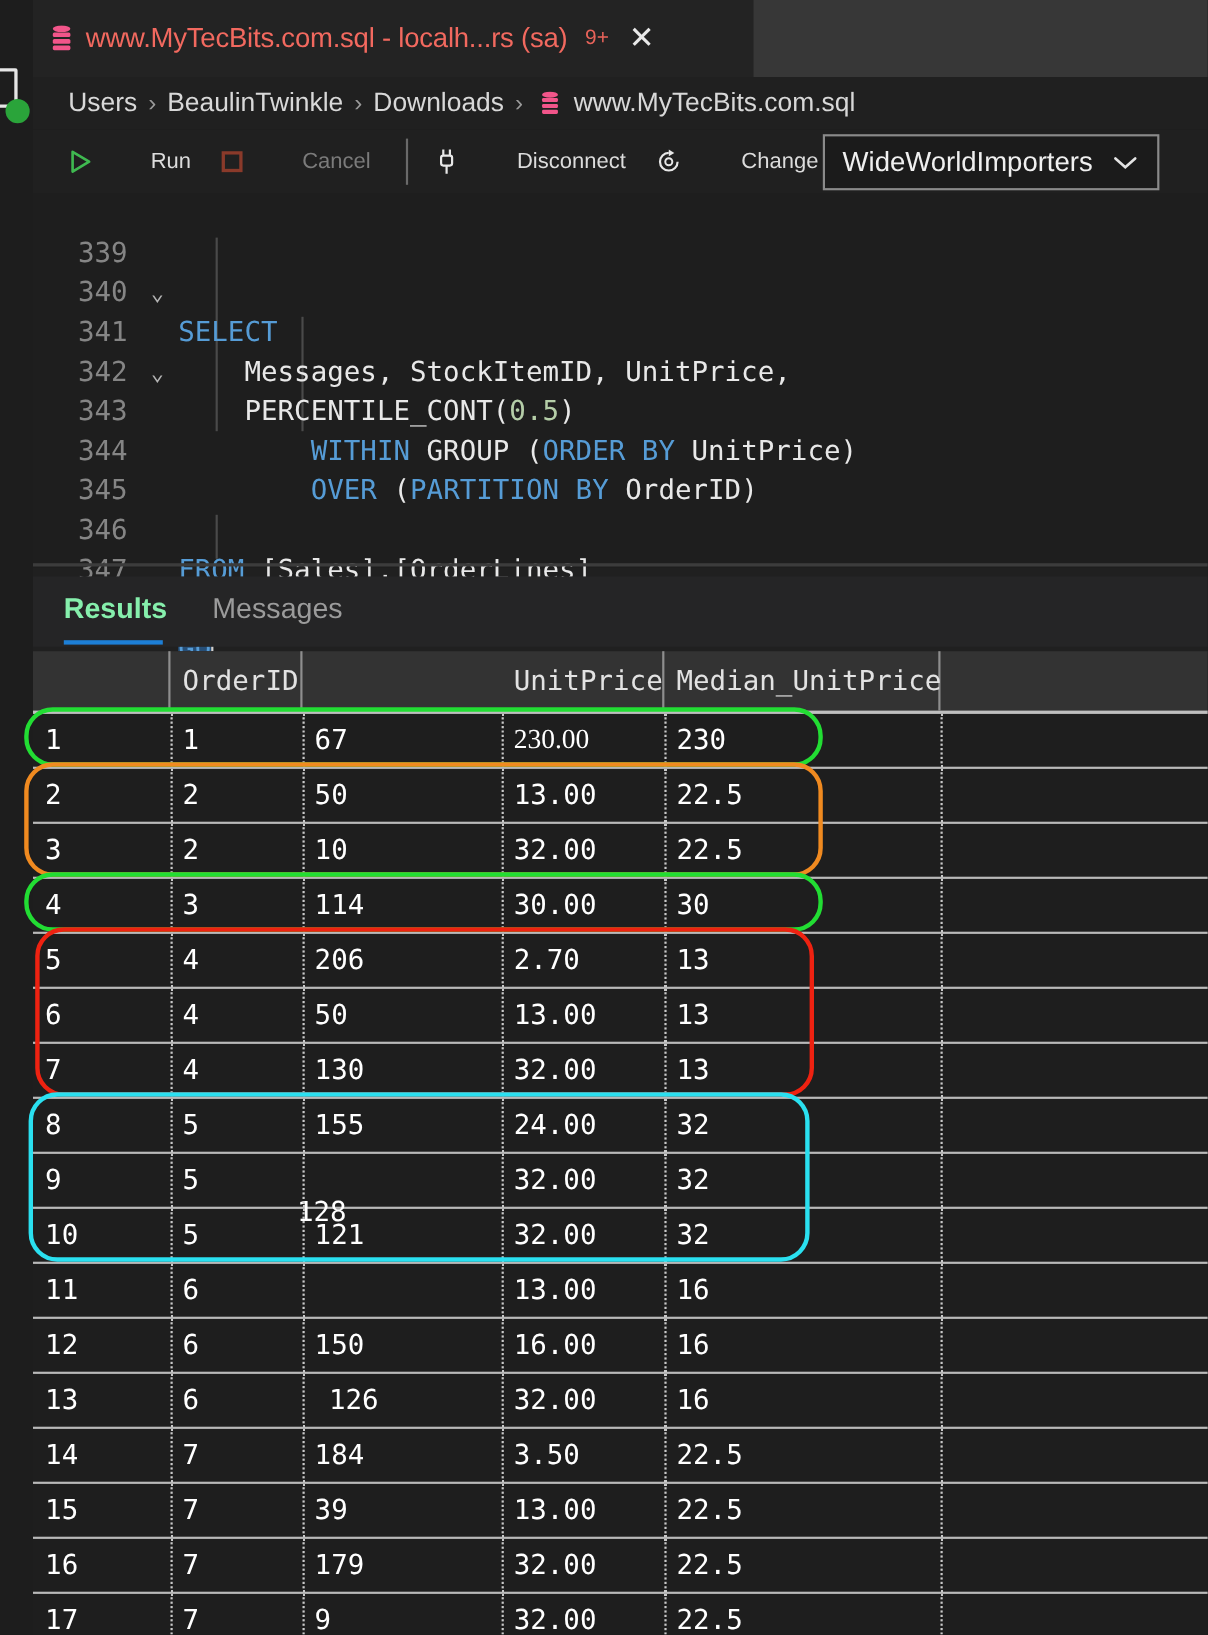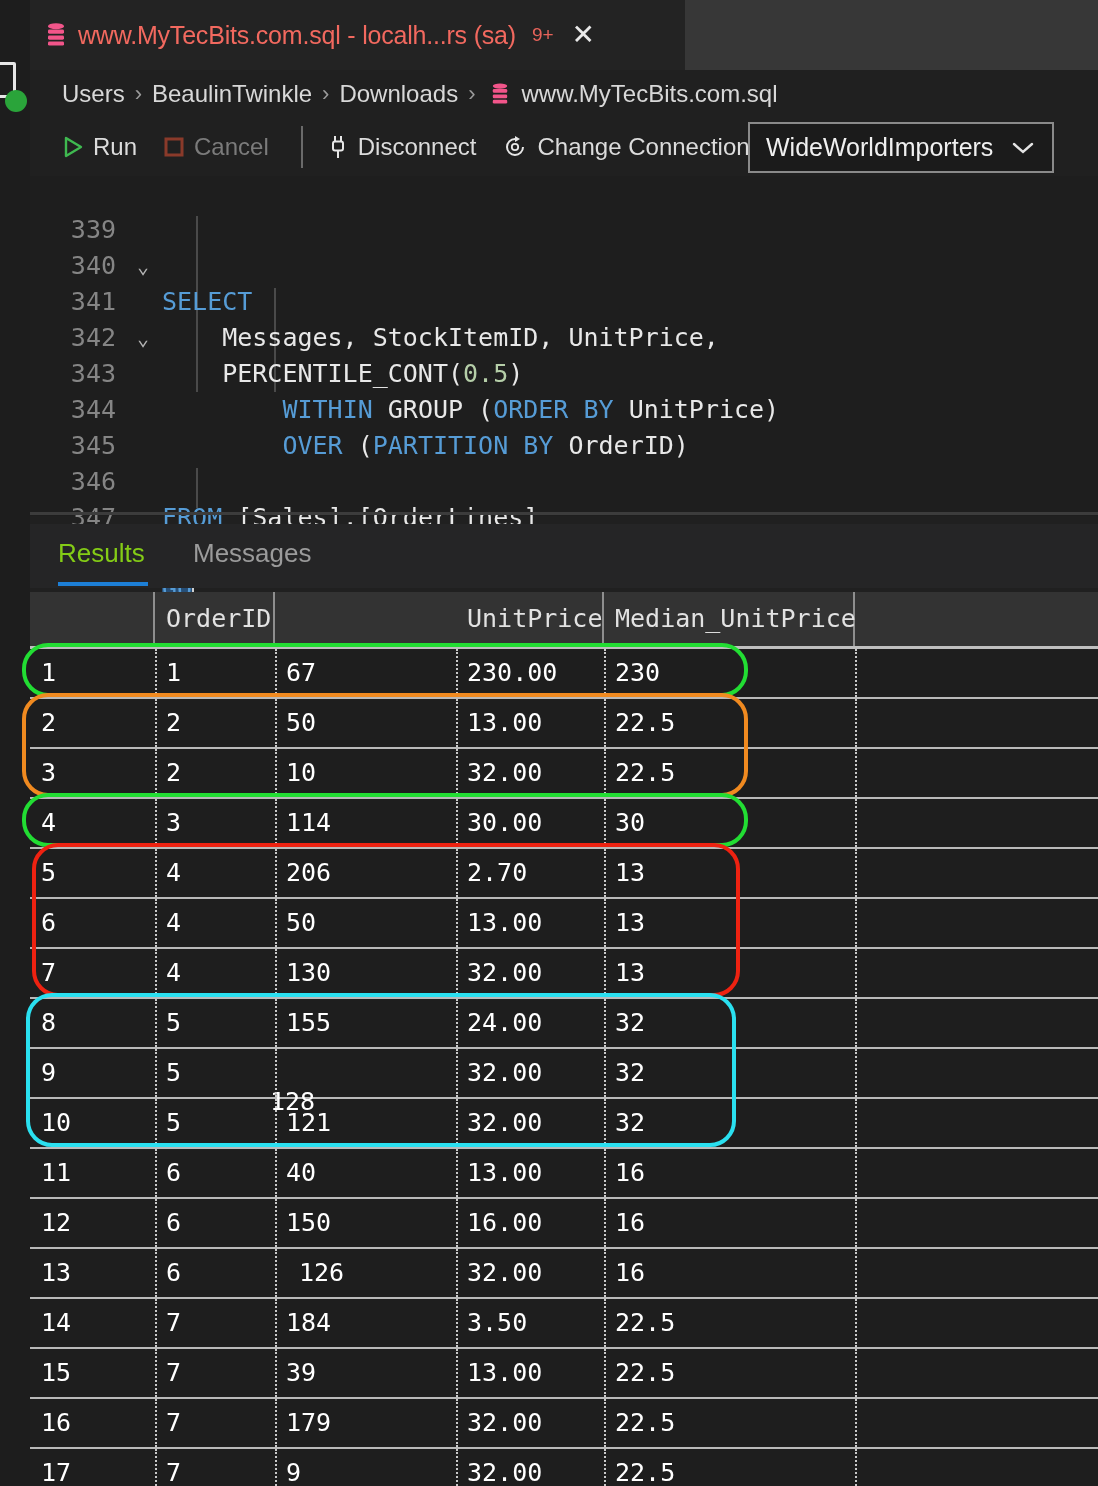--- a/index.html
+++ b/index.html
@@ -30,21 +30,21 @@
           display:flex;align-items:center;padding-left:32px;box-sizing:border-box;gap:10px;
           background:#202020;}
   .crumb{color:#d8d8d8;font-size:24px;white-space:nowrap;}
   .crumb-sep{color:#9a9a9a;font-size:22px;}
   .crumb-db{width:18px;height:22px;margin:0 2px 0 6px;}
 
   
   .toolbar{position:absolute;left:30px;top:118px;width:1068px;height:58px;background:#202020;
            display:flex;align-items:center;padding-left:32px;box-sizing:border-box;}
   .tb-item{display:flex;align-items:center;gap:9px;margin-right:26px;white-space:nowrap;}
-  .tb-label{font-size:24px;color:#dcdcdc;}
+  .tb-label{font-size:20px;color:#dcdcdc;margin-left:44px;}
   .tb-label.dim{color:#7b7b7b;}
   .tb-divider{width:2px;height:42px;background:#6a6a6a;margin:0 24px 0 6px;}
   .db-select{position:absolute;left:748px;top:122px;width:306px;height:51px;
              border:2px solid #8a8a8a;background:#1b1b1b;display:flex;align-items:center;
              justify-content:space-between;padding:0 16px;box-sizing:border-box;}
   .db-select-label{color:#f0f0f0;font-size:25px;white-space:nowrap;}
   .db-chev{color:#e4e4e4;font-size:22px;}
 
   
   .editor{position:absolute;left:30px;top:176px;width:1068px;height:340px;background:#1e1e1e;
@@ -55,21 +55,21 @@
   .ln .txt{position:absolute;left:132px;color:#e8e8e8;}
   .k{color:#569cd6;}
   .n{color:#b5cea8;}
   .sel{background:#264f78;}
   .caret{display:inline-block;width:2px;height:26px;background:#d0d0d0;vertical-align:-5px;}
   .indentguide{position:absolute;width:2px;background:#4a4a4a;}
 
   
   .resultsbar{position:absolute;left:30px;top:524px;width:1068px;height:64px;background:#252526;}
   .rtab{position:absolute;top:14px;font-size:26px;}
-  .rtab.active{left:28px;color:#84cc16;font-weight:normal;}
+  .rtab.active{left:28px;color:#86efac;font-weight:bold;}
   .rtab.inactive{left:163px;color:#9b9b9b;text-align:right;}
   .rtab-underline{position:absolute;left:28px;top:58px;width:90px;height:4px;background:#1d7fd6;}
 
   
   .grid{position:absolute;left:30px;top:592px;width:1068px;height:894px;background:#1e1e1e;}
   .grid-head{position:relative;height:54px;background:#333333;border-bottom:3px solid #bfbfbf;
              font-family:"DejaVu Sans Mono","Liberation Mono",monospace;}
   .gh{position:absolute;top:0;height:54px;line-height:54px;color:#e2e2e2;font-size:25px;
       padding-left:11px;box-sizing:border-box;border-right:2px solid #8e8e8e;}
   .gh.corner{border-right:2px solid #8e8e8e;}
@@ -226,21 +226,21 @@
       <div class="gh" style="left:426px;width:148px;">UnitPrice</div>
       <div class="gh" style="left:574px;width:251px;">Median_UnitPrice</div>
     </div>
     <div id="grid-body">
         <div class="grow">
           <div class="gc" style="left: 0px; width: 125px;">1</div>
           <div class="gc" style="left: 125px; width: 120px;">1</div>
           <div class="vsep" style="left: 125px;"></div>
           <div class="gc" style="left: 245px; width: 181px;">67</div>
           <div class="vsep" style="left: 245px;"></div>
-          <div class="gc" style="left: 426px; width: 148px;">230.00</div>
+          <div class="gc" style="left: 426px; width: 148px; font-family: Liberation Serif, serif;">230.00</div>
           <div class="vsep" style="left: 426px;"></div>
           <div class="gc" style="left: 574px; width: 251px;">230</div>
           <div class="vsep" style="left: 574px;"></div>
           <div class="vsep" style="left: 825px;"></div>
         </div>
         <div class="grow">
           <div class="gc" style="left: 0px; width: 125px;">2</div>
           <div class="gc" style="left: 125px; width: 120px;">2</div>
           <div class="vsep" style="left: 125px;"></div>
           <div class="gc" style="left: 245px; width: 181px;">50</div>
@@ -344,21 +344,20 @@
           <div class="gc" style="left: 426px; width: 148px;">32.00</div>
           <div class="vsep" style="left: 426px;"></div>
           <div class="gc" style="left: 574px; width: 251px;">32</div>
           <div class="vsep" style="left: 574px;"></div>
           <div class="vsep" style="left: 825px;"></div>
         </div>
         <div class="grow">
           <div class="gc" style="left: 0px; width: 125px;">11</div>
           <div class="gc" style="left: 125px; width: 120px;">6</div>
           <div class="vsep" style="left: 125px;"></div>
-          <div class="gc" style="left: 245px; width: 181px;">40</div>
           <div class="vsep" style="left: 245px;"></div>
           <div class="gc" style="left: 426px; width: 148px;">13.00</div>
           <div class="vsep" style="left: 426px;"></div>
           <div class="gc" style="left: 574px; width: 251px;">16</div>
           <div class="vsep" style="left: 574px;"></div>
           <div class="vsep" style="left: 825px;"></div>
         </div>
         <div class="grow">
           <div class="gc" style="left: 0px; width: 125px;">12</div>
           <div class="gc" style="left: 125px; width: 120px;">6</div>

